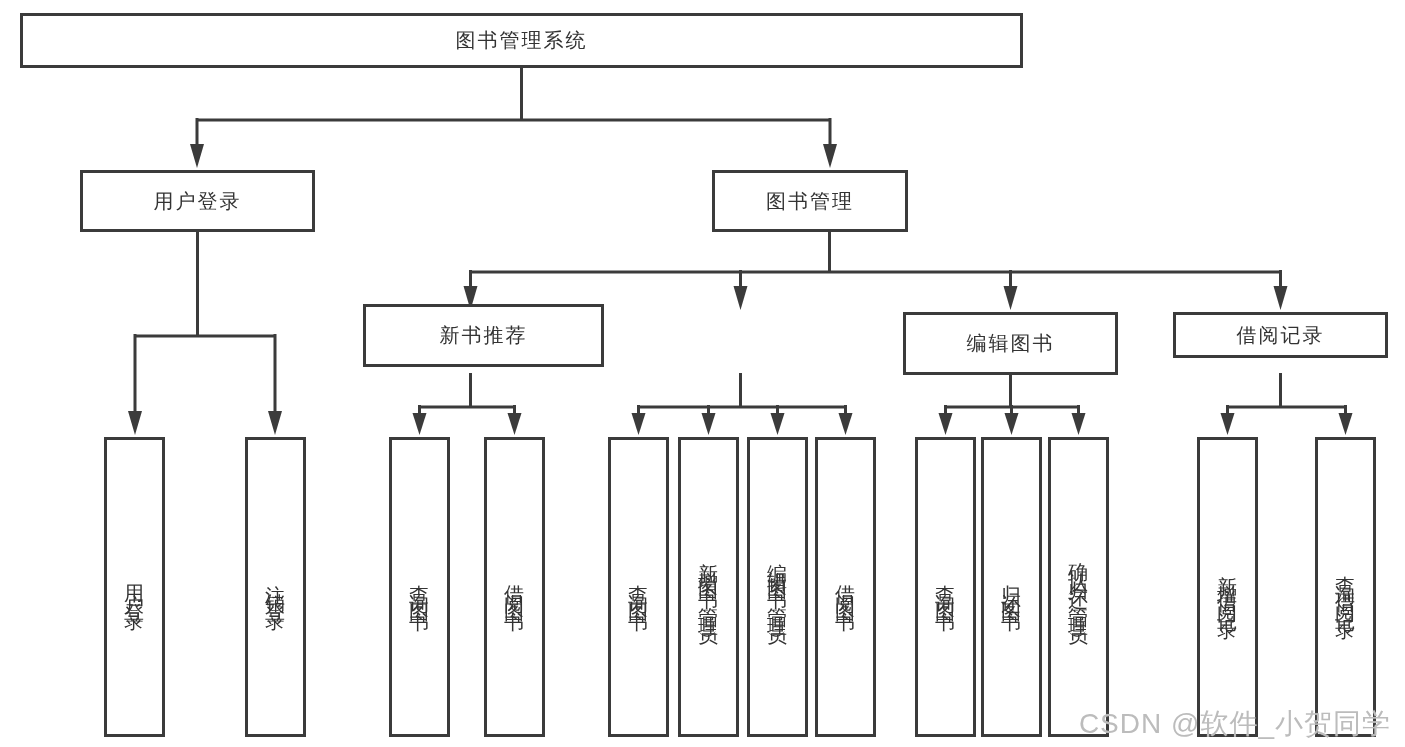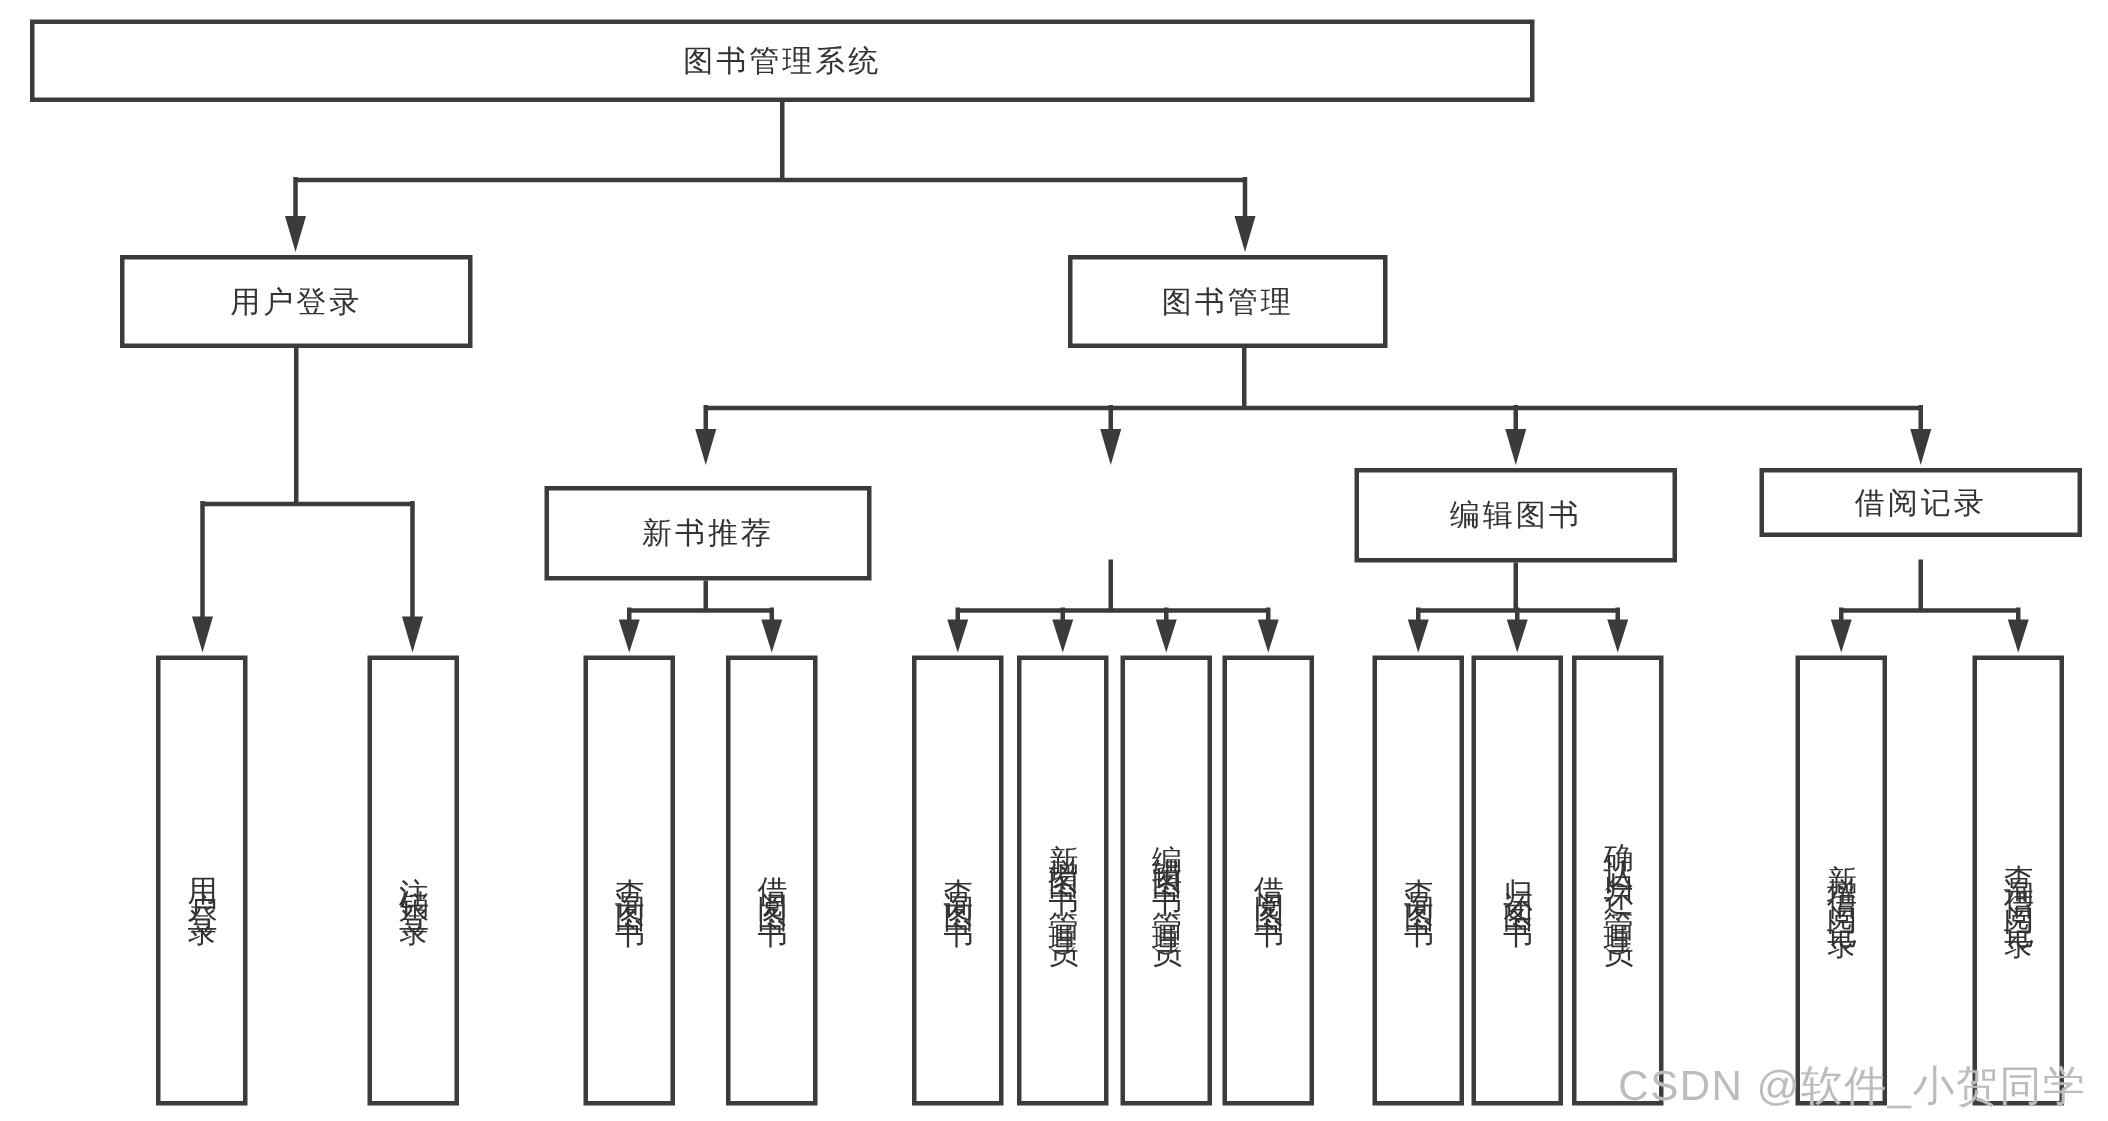--- a/index.html
+++ b/index.html
@@ -84,25 +84,25 @@
     <polygon points="1338.5,413 1352.5,413 1345.5,435"></polygon>
   </svg>
 
   <div class="box h" style="left:20px; top:13px; width:1003px; height:55px">
     <span>图书管理系统</span>
   </div>
 
   <div class="box h" style="left:80px; top:170px; width:235px; height:62px">
     <span>用户登录</span>
   </div>
-  <div class="box h" style="left:712px; top:170px; width:213px; height:62px">
+  <div class="box h" style="left:712px; top:170px; width:196px; height:62px">
     <span>图书管理</span>
   </div>
 
-  <div class="box h" style="left:363px; top:324px; width:218px; height:63px">
+  <div class="box h" style="left:363px; top:304px; width:241px; height:63px">
     <span>新书推荐</span>
   </div>
   <div class="box h" style="left:903px; top:312px; width:215px; height:63px">
     <span>编辑图书</span>
   </div>
   <div class="box h" style="left:1173px; top:312px; width:215px; height:46px">
     <span>借阅记录</span>
   </div>
 
   <div class="box v" style="left:104px">

